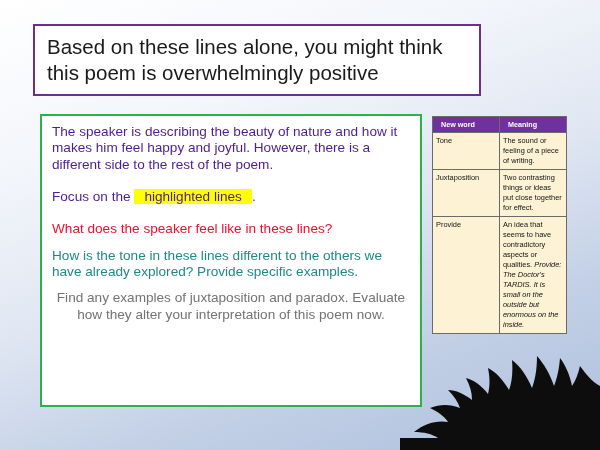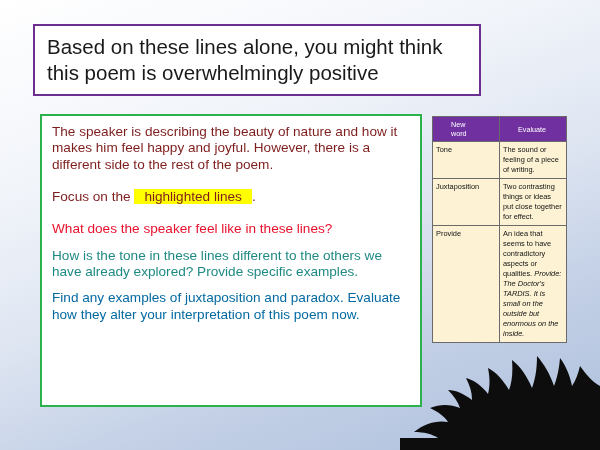--- a/index.html
+++ b/index.html
@@ -59,47 +59,47 @@
     border: 2px solid #2bb24c;
     box-sizing: border-box;
     padding: 8px 10px 6px 10px;
   }
   .para {
     font-size: 13.6px;
     line-height: 1.2;
     margin: 0 0 10px 0;
     color: #111111;
   }
-  .para.black { color: #7f1d1d; }
+  .para.black { color: #4c1d95; }
   .para.red { color: #e8112d; }
   .para.teal { color: #1f8a84; }
-  .para.green { color: #0369a1; }
+  .para.green { color: #737373; text-align: center; }
   .hl {
     background: #ffff00;
     padding: 0 10px;
   }
   .gap { height: 6px; }
   
   #vocab-table {
     position: absolute;
     left: 432px;
     top: 116px;
     width: 135px;
     border-collapse: collapse;
     table-layout: fixed;
     font-size: 7.4px;
     background: #fdf6dd;
   }
   #vocab-table th {
     background: #7030a0;
     color: #ffffff;
     font-size: 7.2px;
-    font-weight: normal;
+    font-weight: bold;
     text-align: left;
-    padding: 3px 18px;
+    padding: 3px 8px;
     border: 0.6px solid #6a6a6a;
     vertical-align: middle;
   }
   #vocab-table td {
     border: 0.6px solid #6a6a6a;
     padding: 3px 3px;
     vertical-align: top;
     color: #111111;
     line-height: 1.35;
     background: #fdf3d4;
@@ -129,21 +129,21 @@
     <div class="gap"></div>
     <p class="para red">What does the speaker feel like in these lines?</p>
     <p class="para teal">How is the tone in these lines different to the others we have already explored? Provide specific examples.</p>
     <p class="para green">Find any examples of juxtaposition and paradox. Evaluate how they alter your interpretation of this poem now.</p>
   </div>
 
   <table id="vocab-table">
     <thead>
       <tr>
         <th class="word">New word</th>
-        <th>Evaluate</th>
+        <th>Meaning</th>
       </tr>
     </thead>
     <tbody>
       <tr>
         <td class="word">Tone</td>
         <td>The sound or feeling of a piece of writing.</td>
       </tr>
       <tr>
         <td class="word">Juxtaposition</td>
         <td>Two contrasting things or ideas put close together  for effect.</td>

